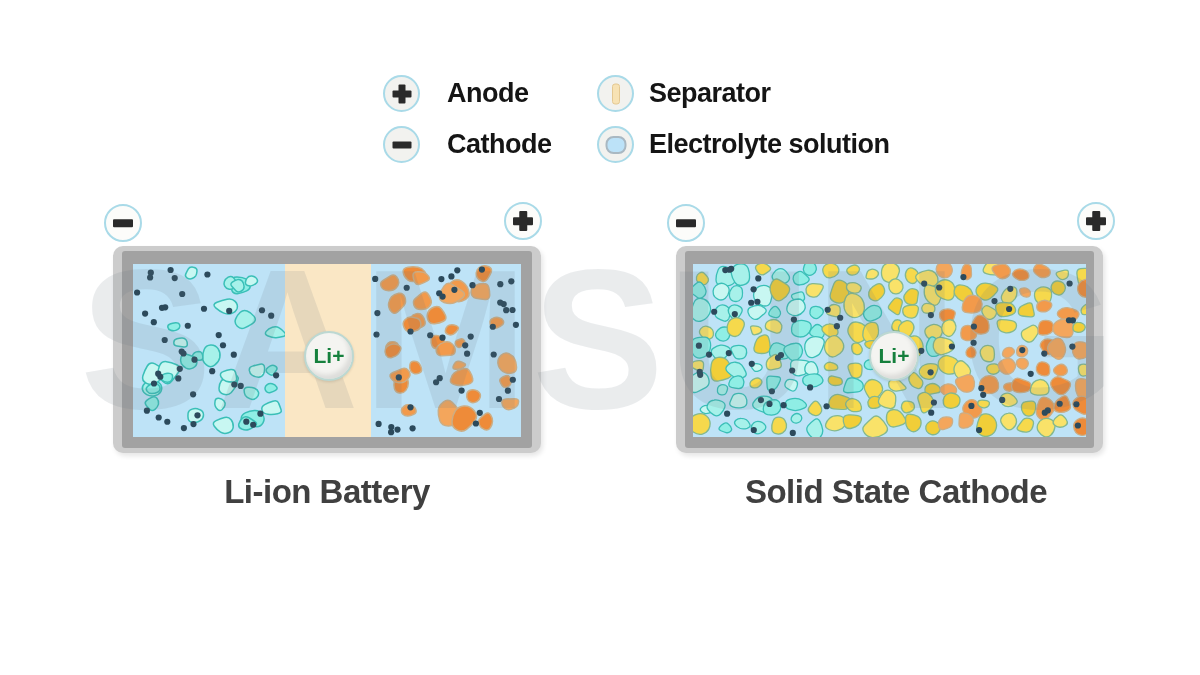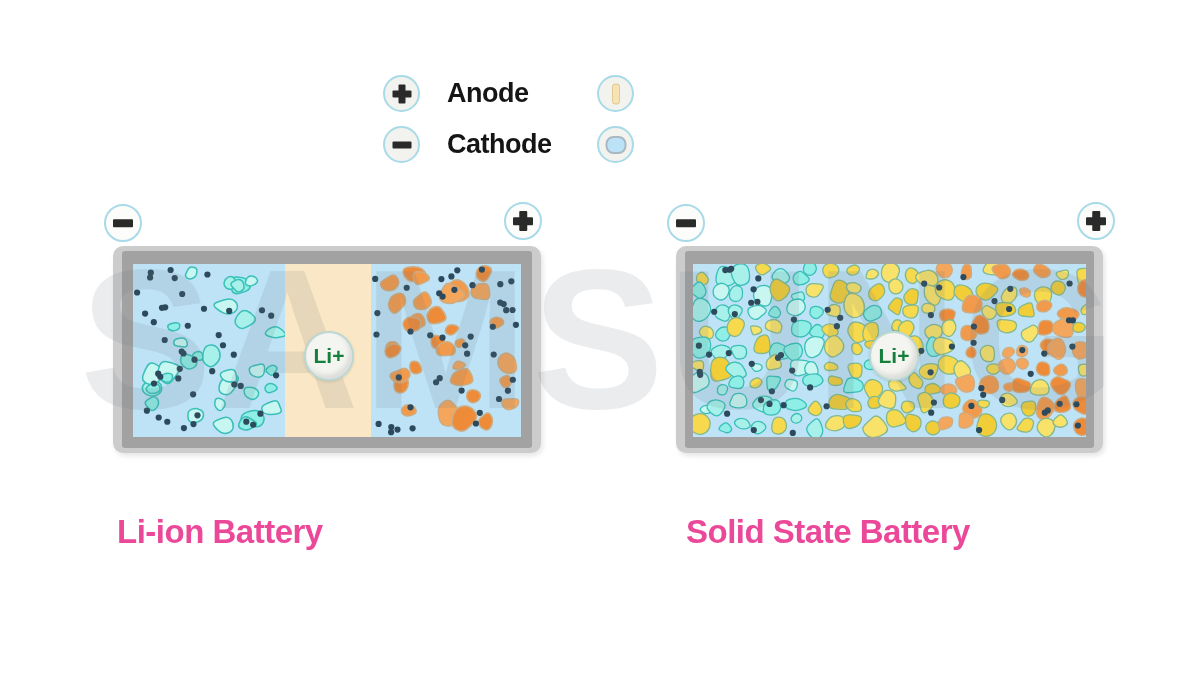--- a/index.html
+++ b/index.html
@@ -43,22 +43,22 @@
   
   .li-badge{
     position:absolute;width:50px;height:50px;border-radius:50%;
     background:#F4F4F1;border:2px solid #BCD8D2;box-sizing:border-box;
     box-shadow:inset -3px -4px 5px rgba(0,0,0,0.10), 0 1px 3px rgba(0,0,0,0.12);
     display:flex;align-items:center;justify-content:center;
     font-size:21px;font-weight:700;color:#15803d;z-index:6;
   }
   
   .battery-title{
-    position:absolute;width:420px;
-    font-size:33px;font-weight:700;letter-spacing:-0.5px;color:#ec4899;margin-top:40px;
+    position:absolute;width:420px;text-align:center;
+    font-size:33px;font-weight:700;letter-spacing:-0.5px;color:#404040;
   }
   
   .watermark{
     position:absolute;left:0;top:232px;width:1200px;height:215px;
     font-size:198px;line-height:215px;font-weight:700;text-align:center;
     color:#64727E;opacity:0.13;letter-spacing:4px;z-index:5;pointer-events:none;
     white-space:nowrap;
   }
 </style>
 </head>
@@ -73,24 +73,26 @@
   <div class="legend-label" style="left:447px;top:78px;">Anode</div>
 
   <div class="legend-icon" style="left:383px;top:126px;">
     <span class="glyph-h"></span>
   </div>
   <div class="legend-label" style="left:447px;top:129px;text-align:right;">Cathode</div>
 
   <div class="legend-icon" style="left:597px;top:75px;">
     <span class="sep-bar"></span>
   </div>
+  <div class="legend-label" style="left:649px;top:78px;">Separator</div>
 
   <div class="legend-icon" style="left:597px;top:126px;">
     <span class="elec-blob"></span>
   </div>
+  <div class="legend-label" style="left:649px;top:129px;">Electrolyte solution</div>
 
   <div class="terminal" style="left:104px;top:204px;">
     <span class="glyph-h"></span>
   </div>
   <div class="terminal" style="left:504px;top:202px;">
     <span class="glyph-h"></span>
     <span class="glyph-v"></span>
   </div>
 
   <div class="casing" style="left:113px;top:246px;width:428px;height:207px;">
@@ -518,17 +520,17 @@
           <circle cx="329.3" cy="86.6" r="3.1" fill="#2C4A5C"></circle>
           <circle cx="258.9" cy="83.0" r="3.1" fill="#2C4A5C"></circle>
           <circle cx="376.6" cy="19.6" r="3.1" fill="#2C4A5C"></circle>
           <circle cx="100.9" cy="55.9" r="3.1" fill="#2C4A5C"></circle>
         </svg>
     </div>
   </div>
   <div class="li-badge" style="left:869px;top:331px;">
     <span>Li+</span>
   </div>
-  <div class="battery-title" style="left:686px;top:473px;">Solid State Battery</div>
+  <div class="battery-title" style="left:686px;top:473px;">Solid State Cathode</div>
 
   <div class="watermark">SAMSUNG</div>
 
 </div>
 
 </body></html>

